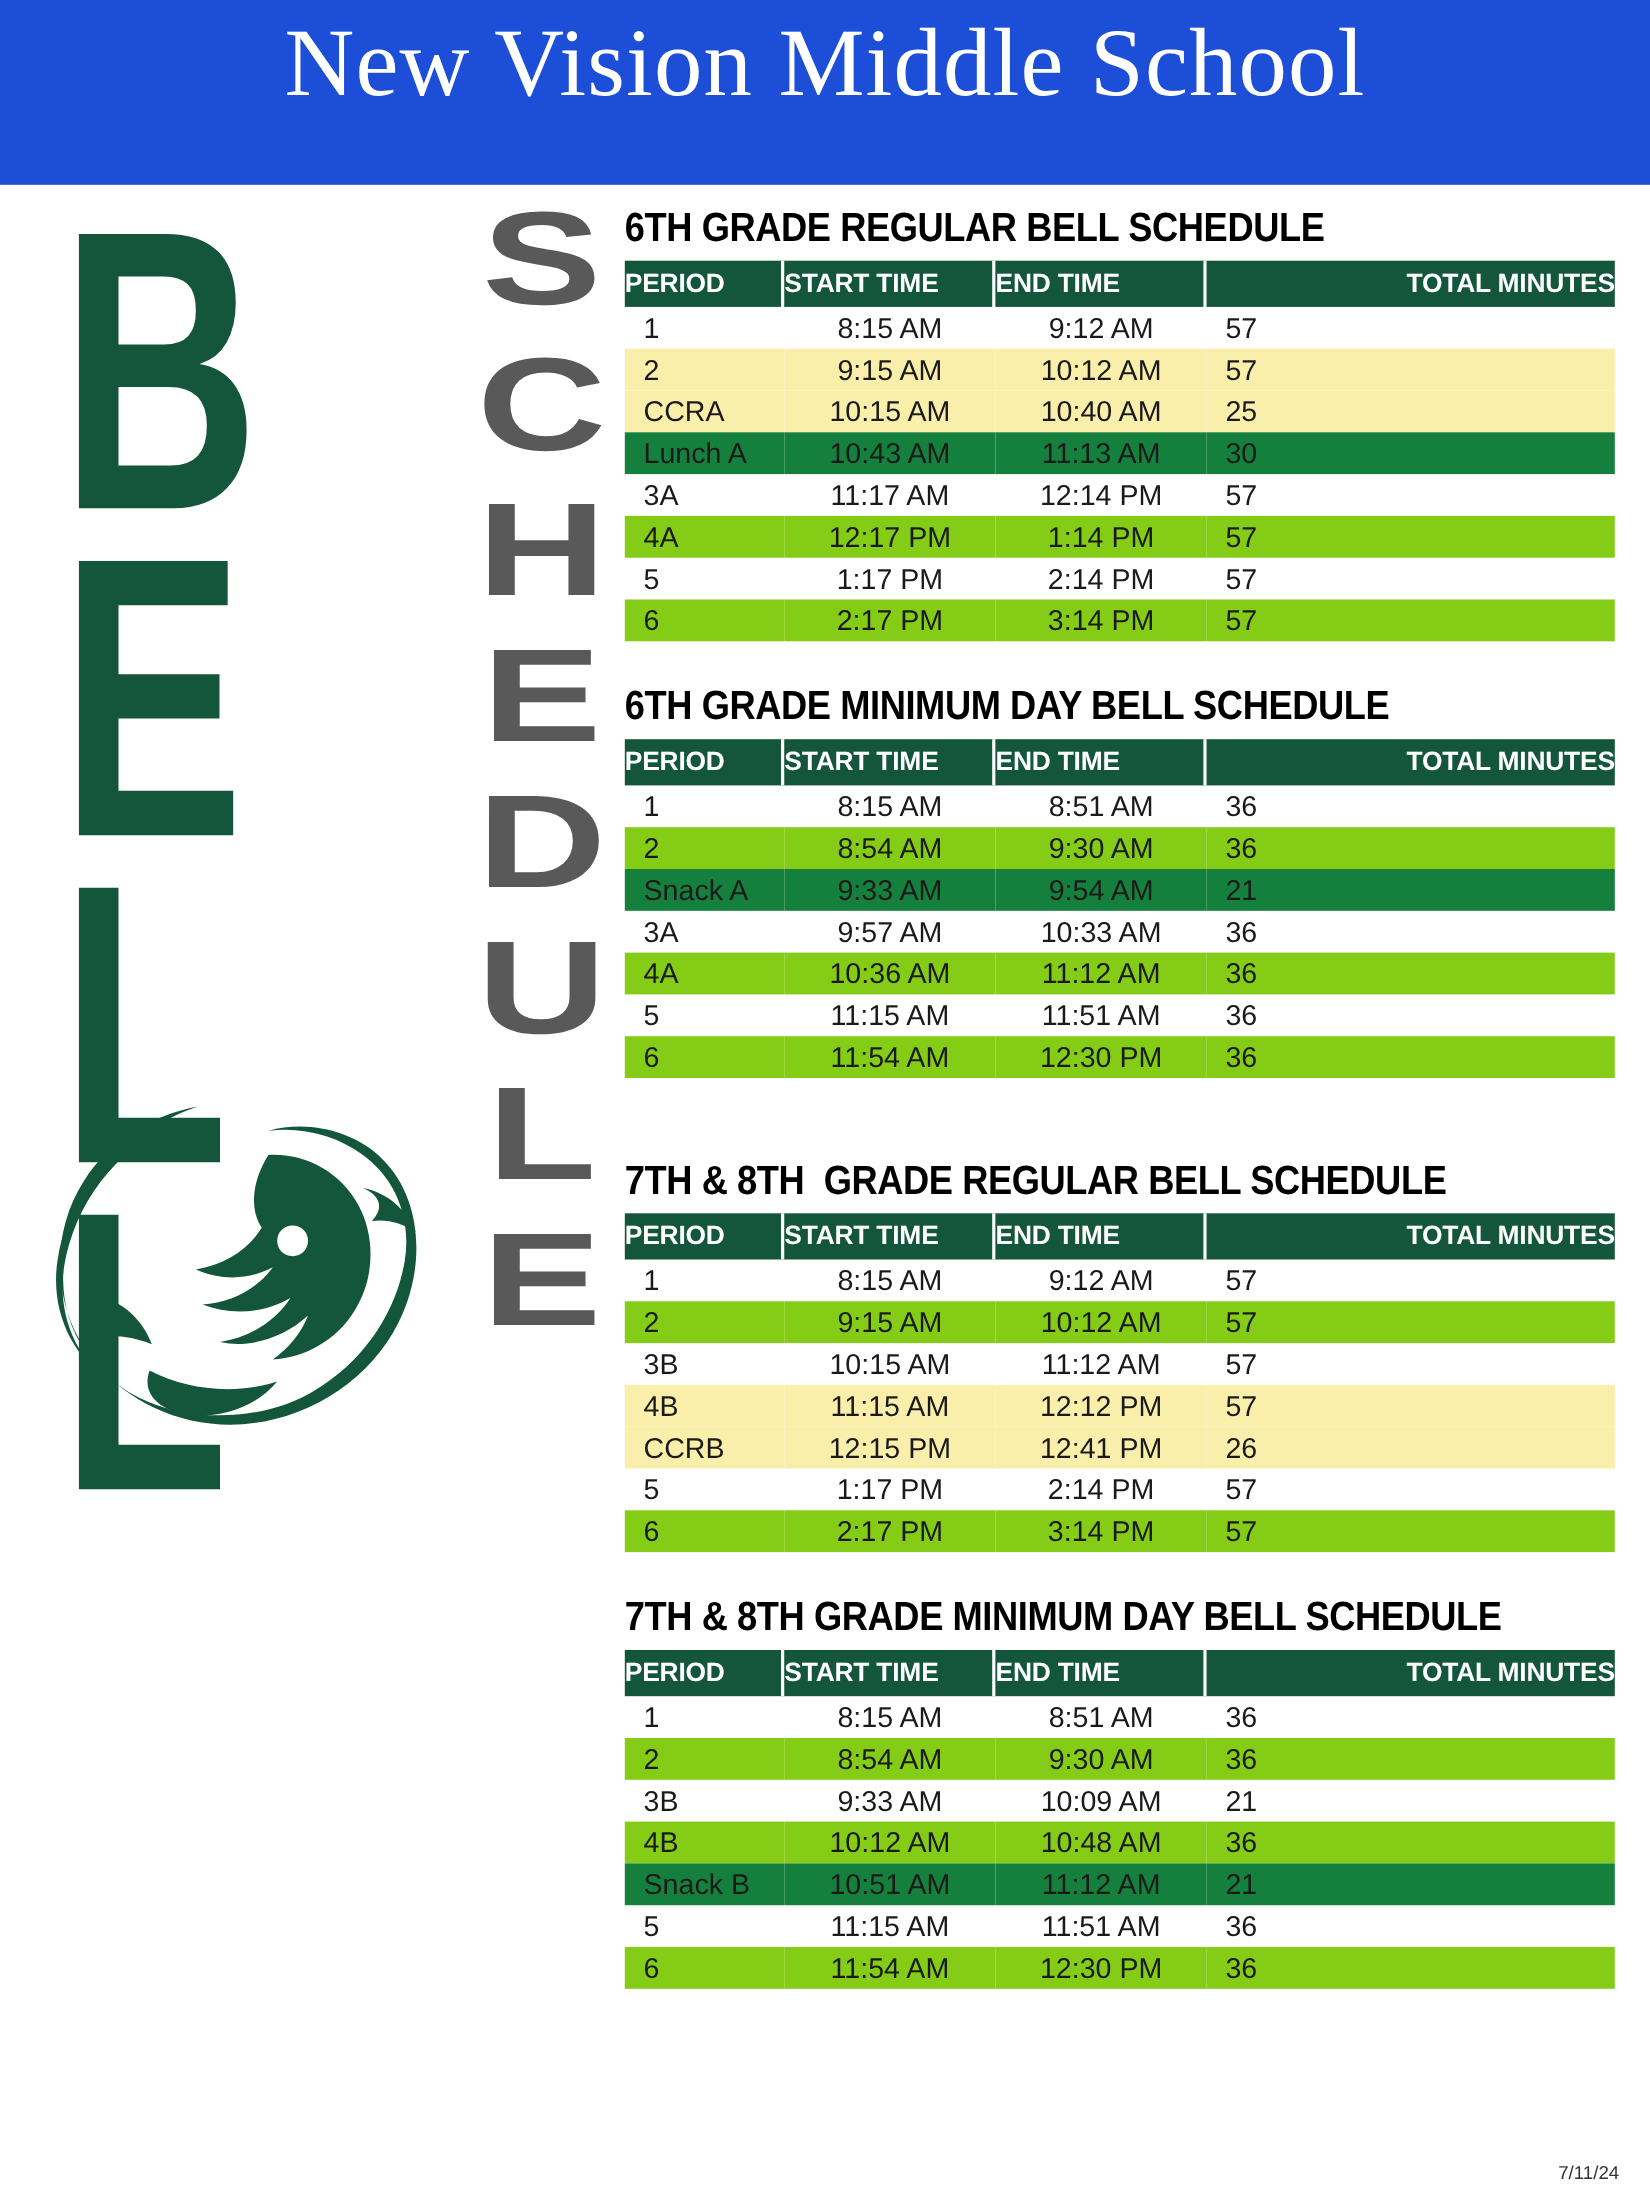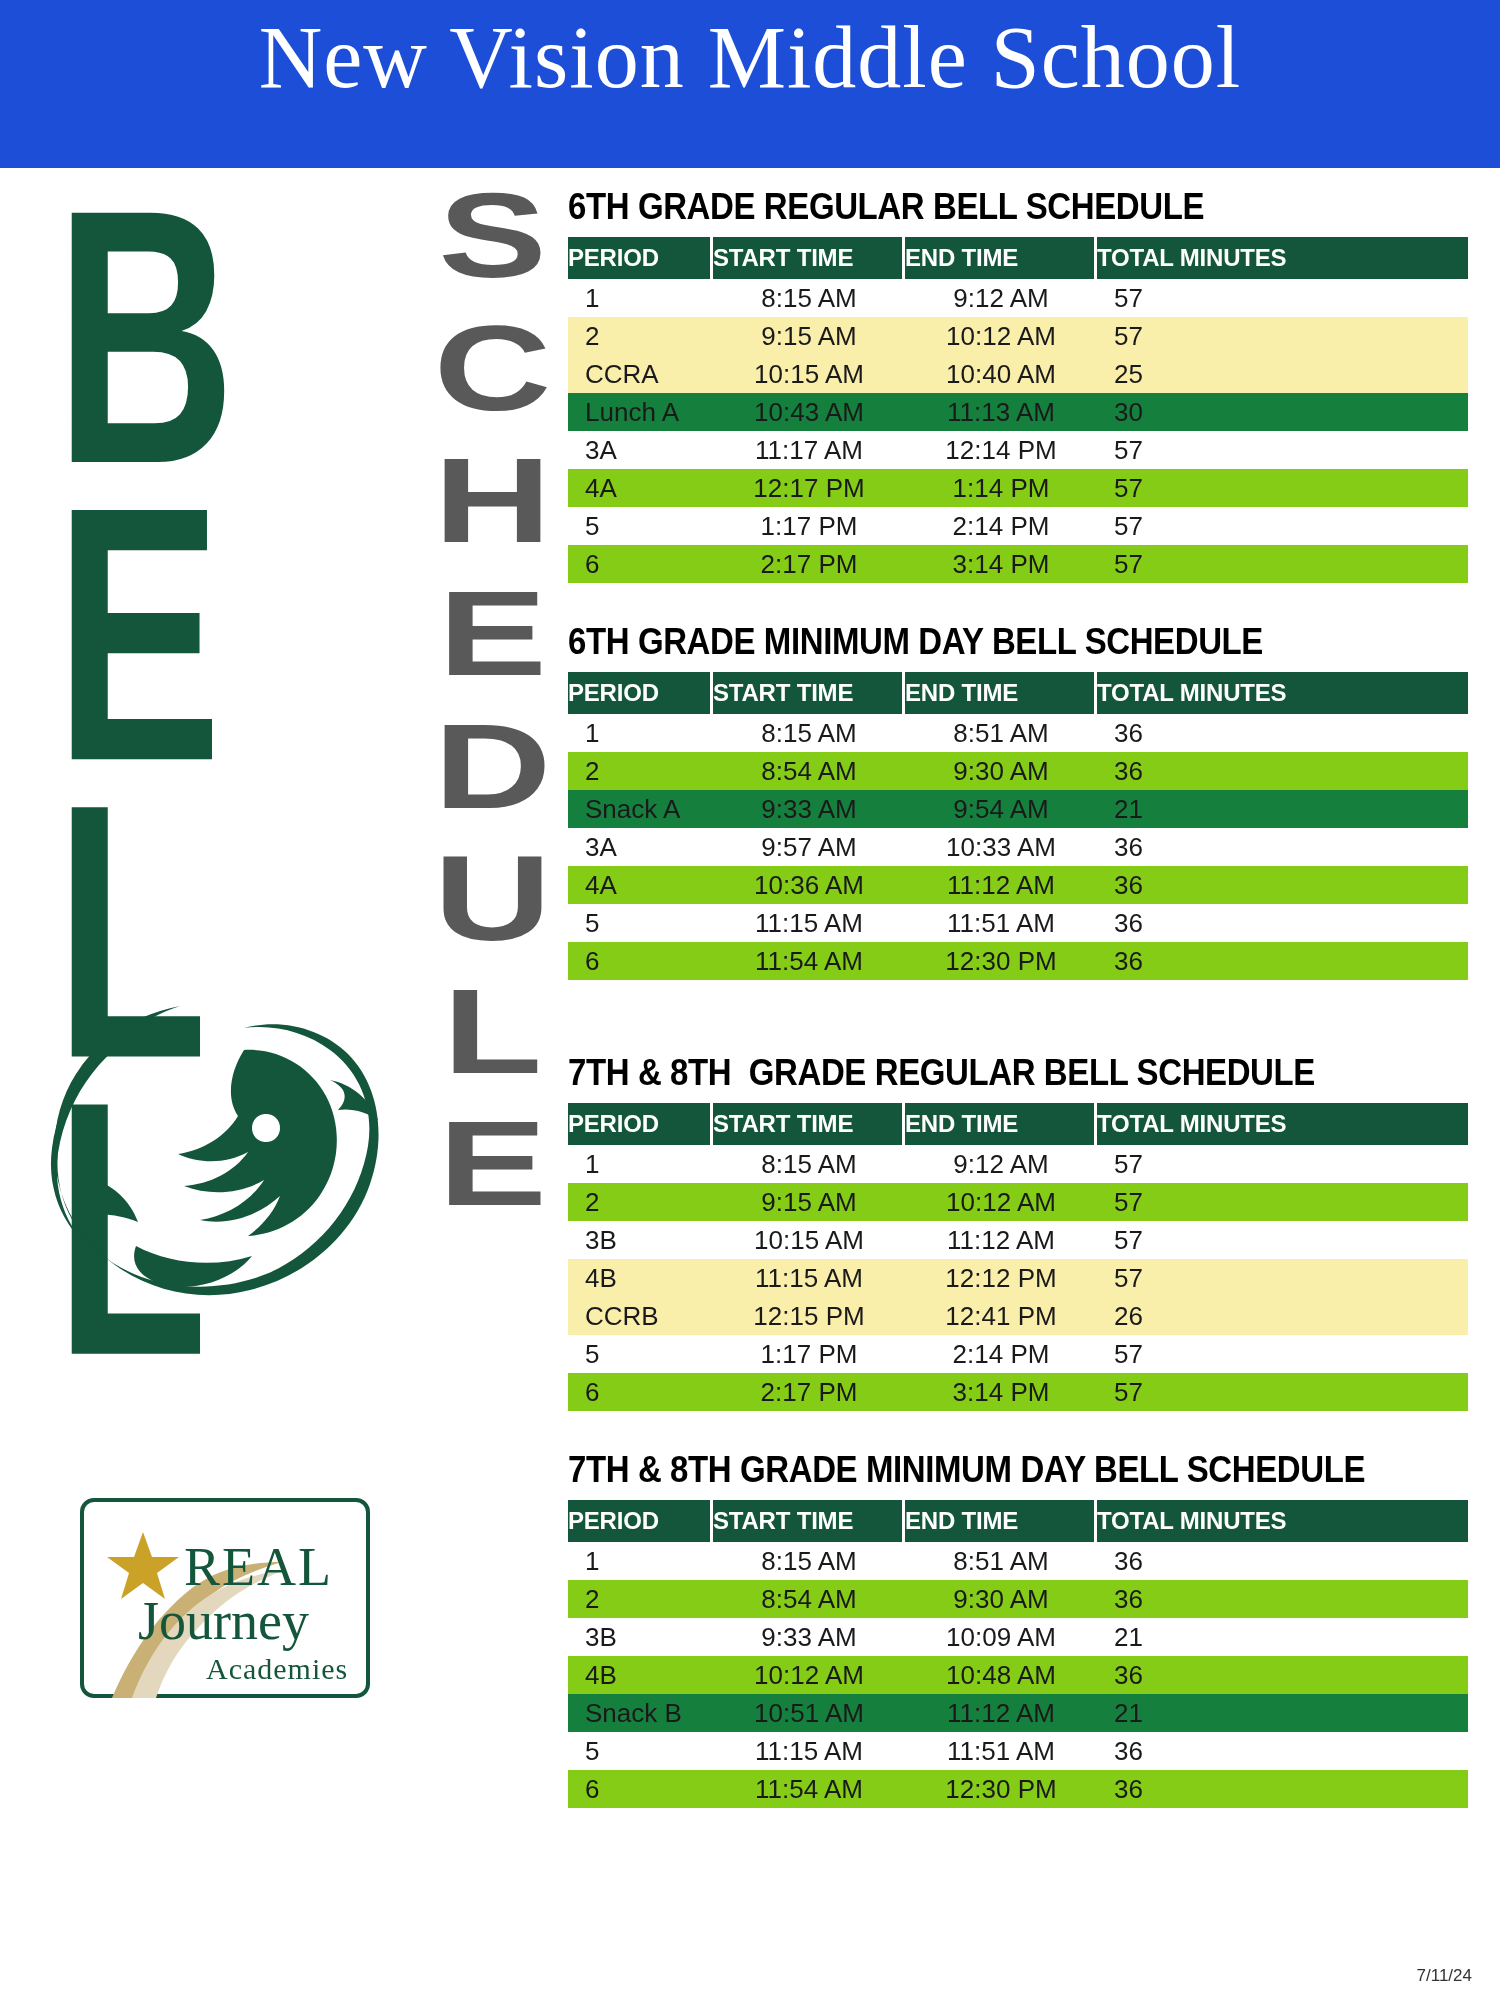--- a/index.html
+++ b/index.html
@@ -124,21 +124,21 @@
   thead th {
     background:#14563c;
     color:#ffffff;
     font-size:24px;
     font-weight:bold;
     height:42px;
     text-align:left;
     letter-spacing:-0.2px;
     border-right:3px solid #ffffff;
   }
-  thead th:last-child { border-right:none; text-align:left; }
+  thead th:last-child { border-right:none; text-align:right; }
   tbody td {
     height:38px;
     font-size:26px;
     color:#1a1a1a;
     text-align:center;
     vertical-align:middle;
   }
   tbody td.c-period { text-align:left; padding-left:17px; }
   tbody td.c-total  { text-align:left; padding-left:17px; }
   tbody tr.alt td   { background:#84cc16; }
@@ -203,36 +203,20 @@
         <path d="M106 258 C140 276 184 280 222 268 C204 290 172 302 140 298
                  C116 294 98 280 106 258 Z"></path>
       </g>
       <g fill="#ffffff">
         <path d="M236 126 C244 126 250 132 250 140 C250 148 244 154 236 154
                  C228 154 222 148 222 140 C222 132 228 126 236 126 Z"></path>
       </g>
     </svg>
   </div>
 
-  <div class="rj-logo">
-    <div class="rj-inner">
-      <svg class="rj-swoosh" viewBox="0 0 190 140" xmlns="http://www.w3.org/2000/svg">
-        <path d="M16 138 C34 96 58 58 96 28 C120 10 150 2 186 2
-                 C152 12 126 24 104 44 C72 72 52 106 40 138 Z" fill="#c9b176"></path>
-        <path d="M36 138 C50 100 72 66 104 42 C128 24 156 14 188 10
-                 C158 22 134 36 114 56 C86 82 70 108 60 138 Z" fill="#e3d8be"></path>
-      </svg>
-      <svg class="rj-star" viewBox="0 0 74 74" xmlns="http://www.w3.org/2000/svg">
-        <path d="M37 2 L46 27 L73 27 L51 43 L59 69 L37 53 L15 69 L23 43 L1 27 L28 27 Z" fill="#c9a227"></path>
-      </svg>
-      <div class="rj-real">REAL</div>
-      <div class="rj-journey">Journey</div>
-      <div class="rj-academies">Academies</div>
-    </div>
-  </div>
 </div>
 
 <div class="right-col">
 
   <div class="block">
     <div class="block-title">6TH GRADE REGULAR BELL SCHEDULE</div>
     <table>
       <colgroup>
           <col class="w-period">
           <col class="w-start">

